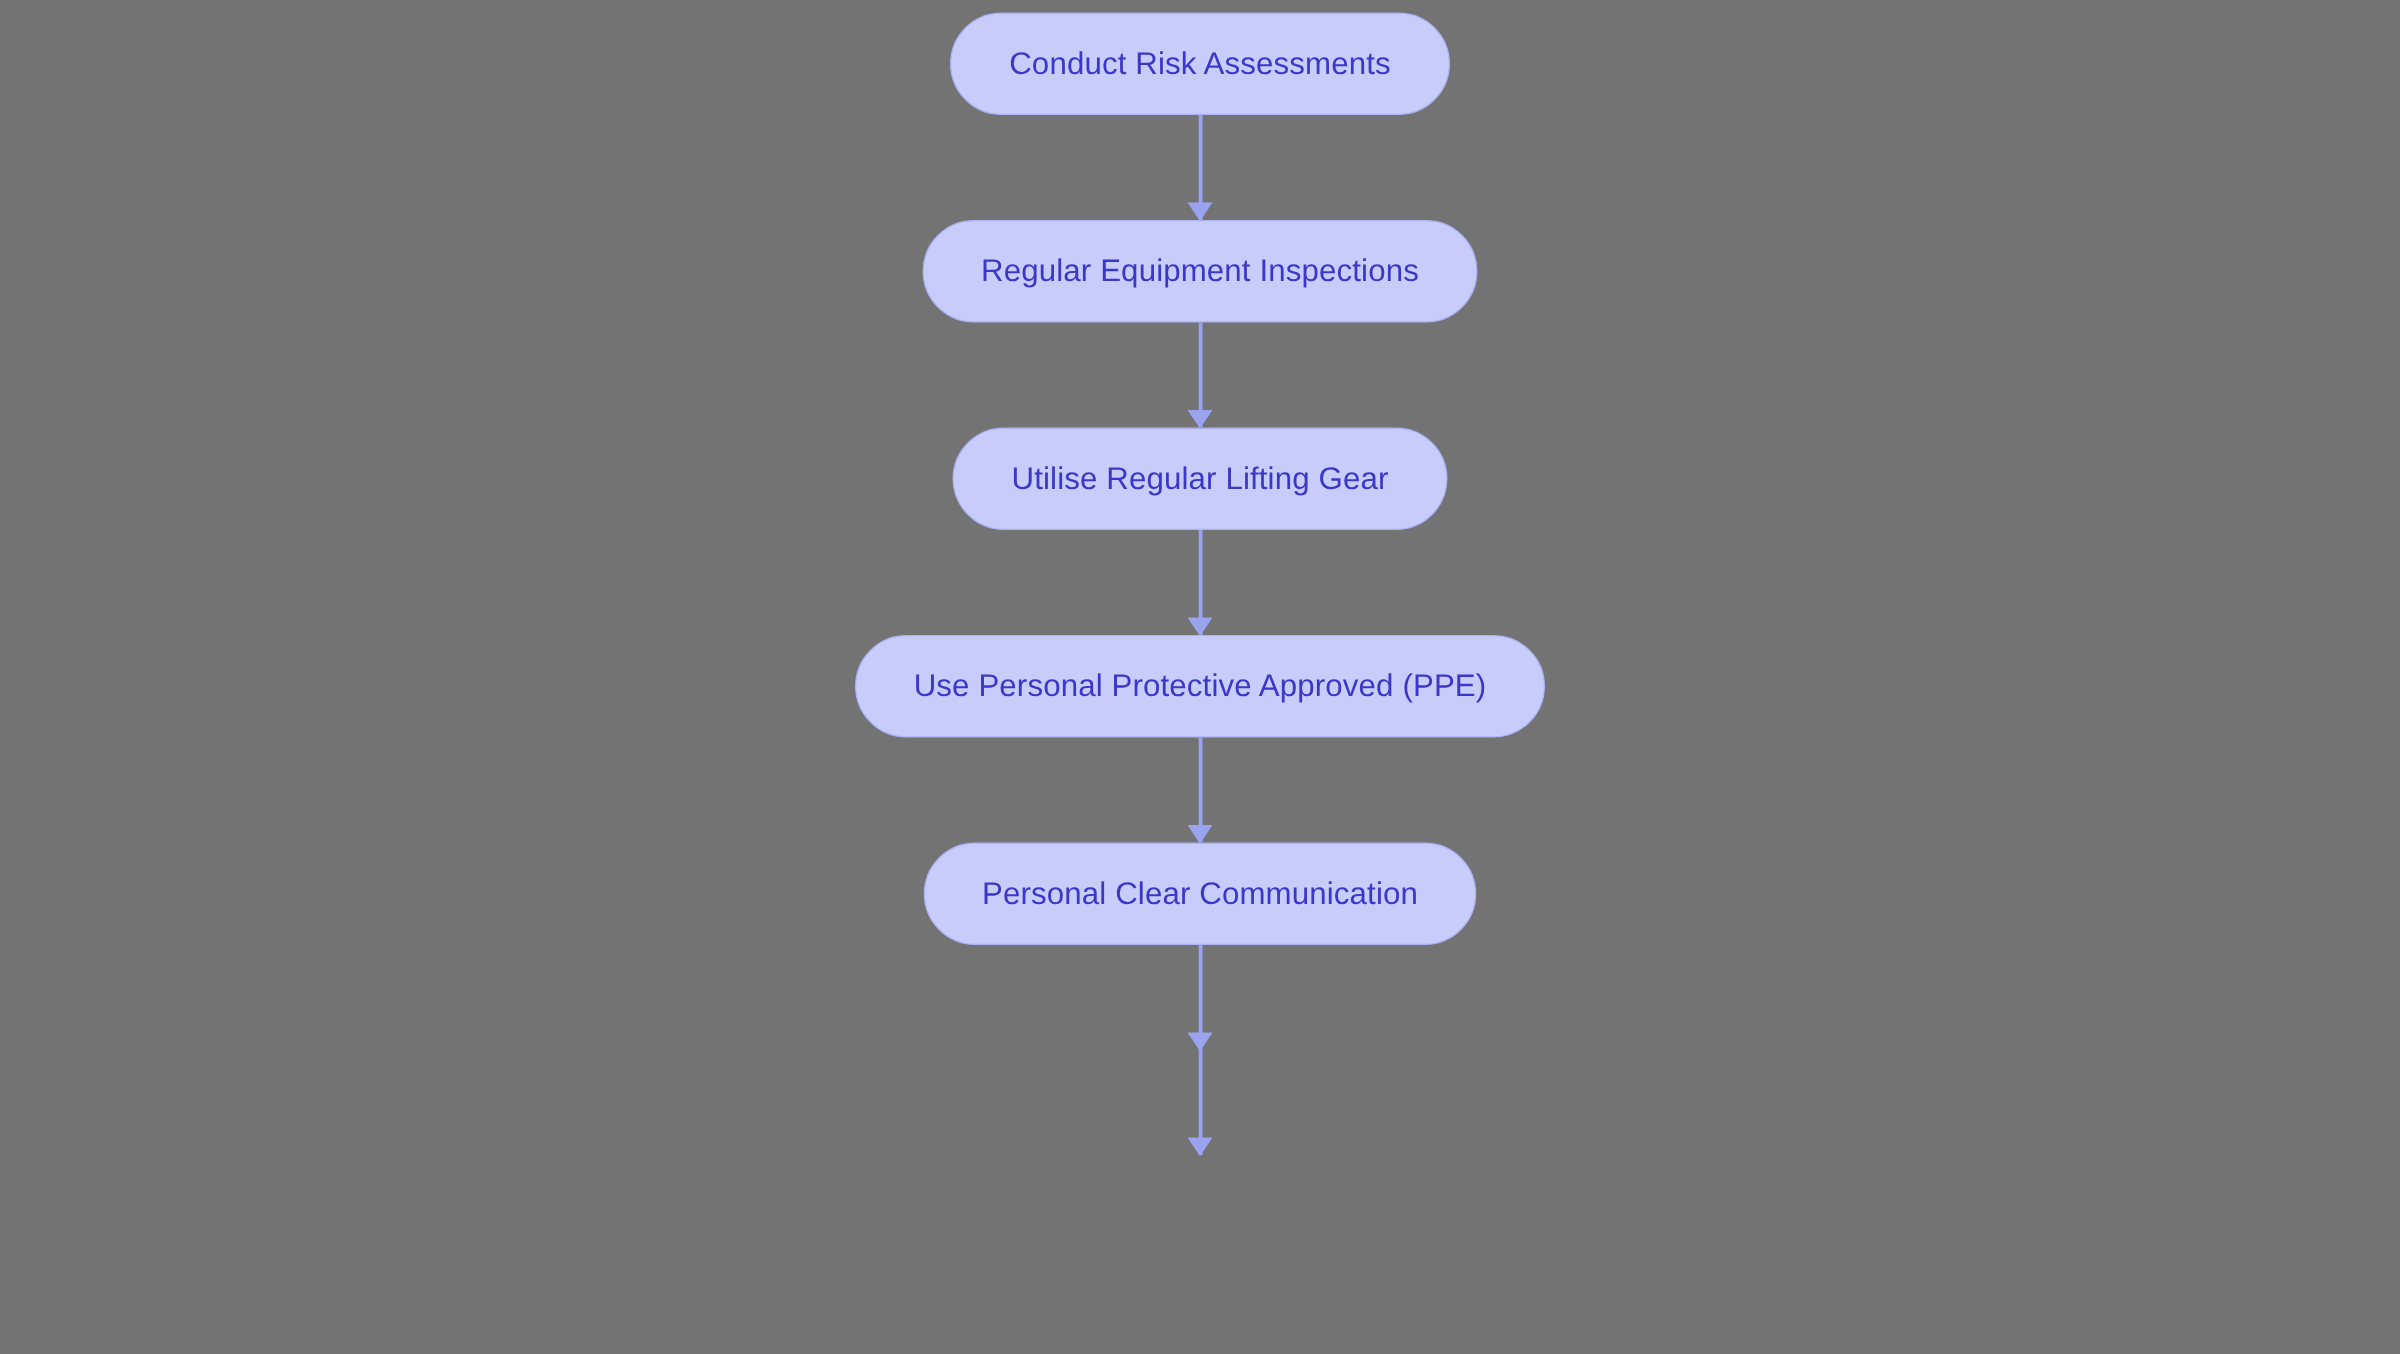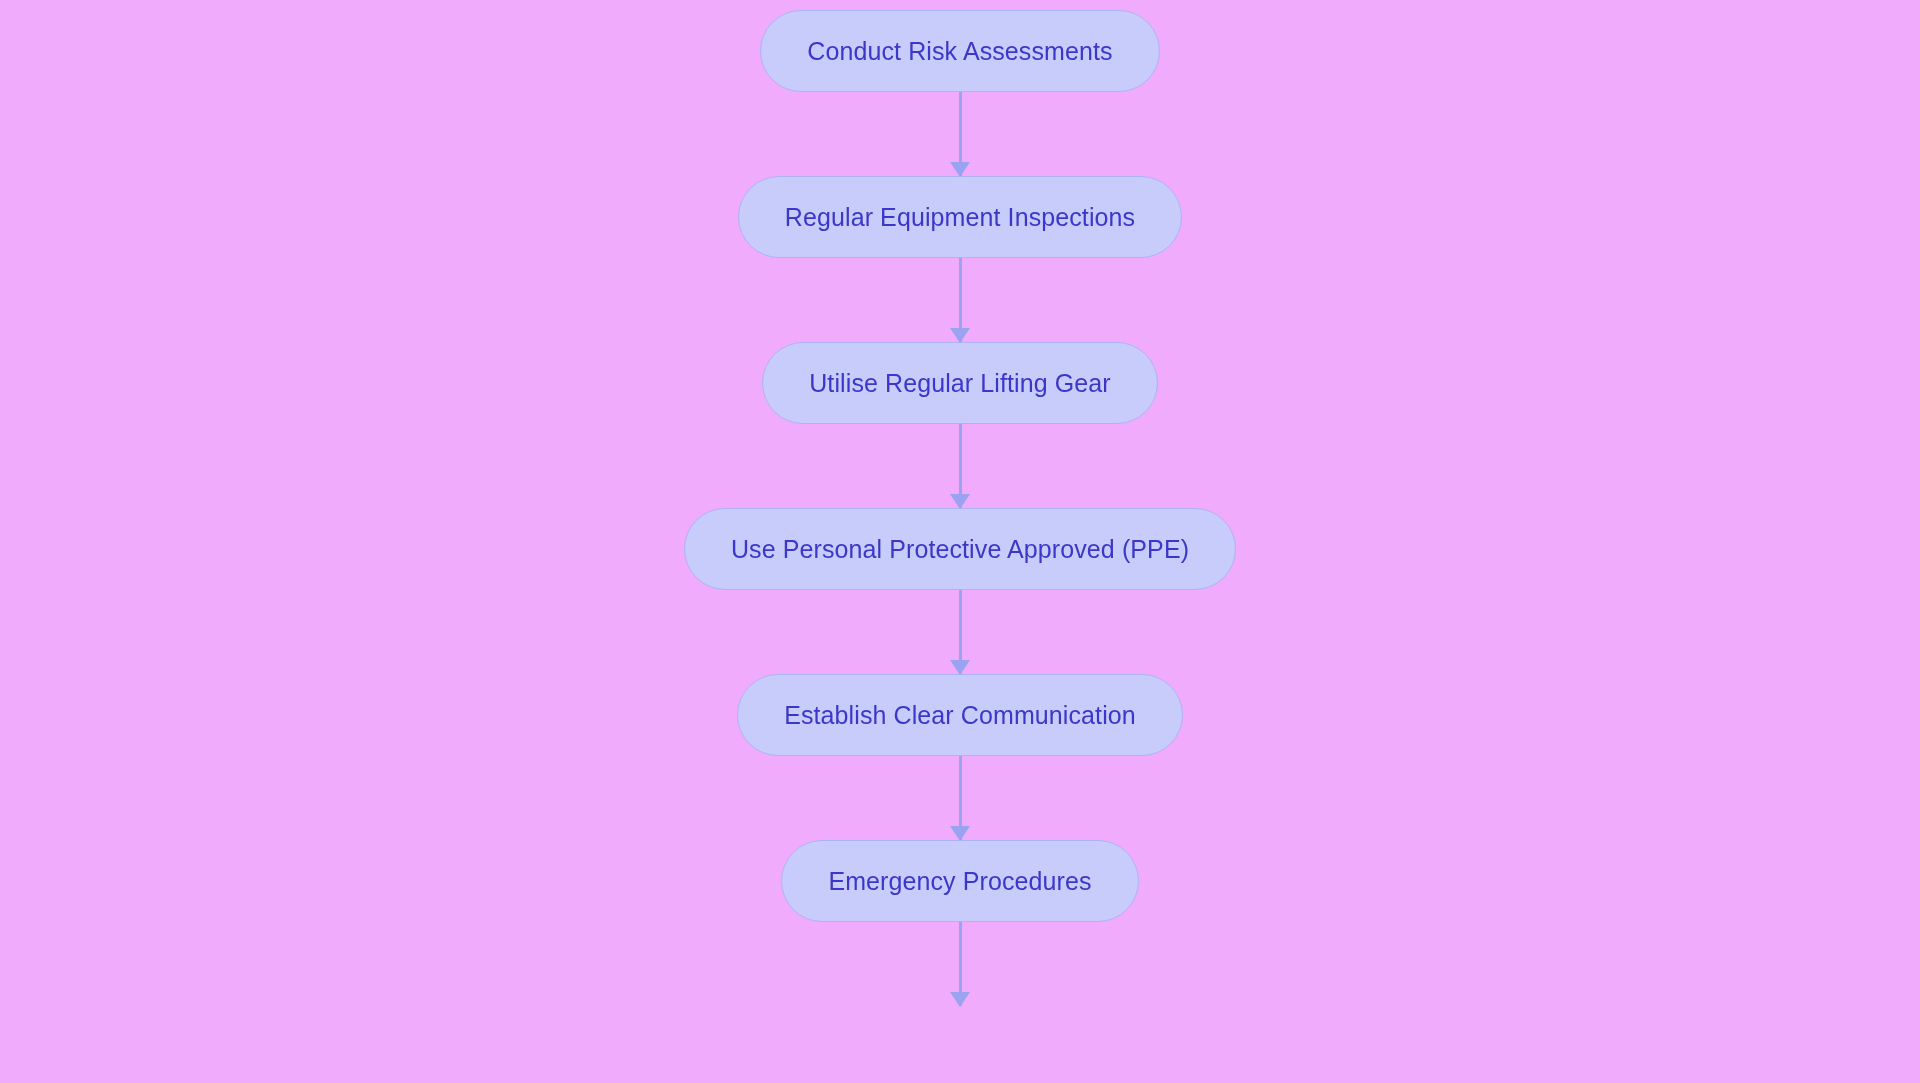--- a/index.html
+++ b/index.html
@@ -10,21 +10,21 @@
     height: 1083px;
     background: #ffffff;
     font-family: "Liberation Sans", sans-serif;
     overflow: hidden;
   }
 
   #flowchart-canvas {
     position: relative;
     width: 1920px;
     height: 1083px;
-    background: #f0abfc;
+    background: #737373;
   }
 
   .flow-column {
     position: absolute;
     left: 0;
     top: 0;
     width: 1920px;
     height: 1083px;
     display: flex;
     flex-direction: column;
@@ -110,31 +110,28 @@
     <div class="flow-node">
       <span>Use Personal Protective Approved (PPE)</span>
     </div>
 
     <div class="connector" style="height:84px">
       <div class="line"></div>
       <div class="arrowhead"></div>
     </div>
 
     <div class="flow-node">
-      <span>Establish Clear Communication</span>
+      <span>Personal Clear Communication</span>
     </div>
 
     <div class="connector" style="height:84px">
       <div class="line"></div>
       <div class="arrowhead"></div>
     </div>
 
-    <div class="flow-node">
-      <span>Emergency Procedures</span>
-    </div>
 
     <div class="connector" style="height:84px">
       <div class="line"></div>
       <div class="arrowhead"></div>
     </div>
 
 
   </div>
 </div>
 

